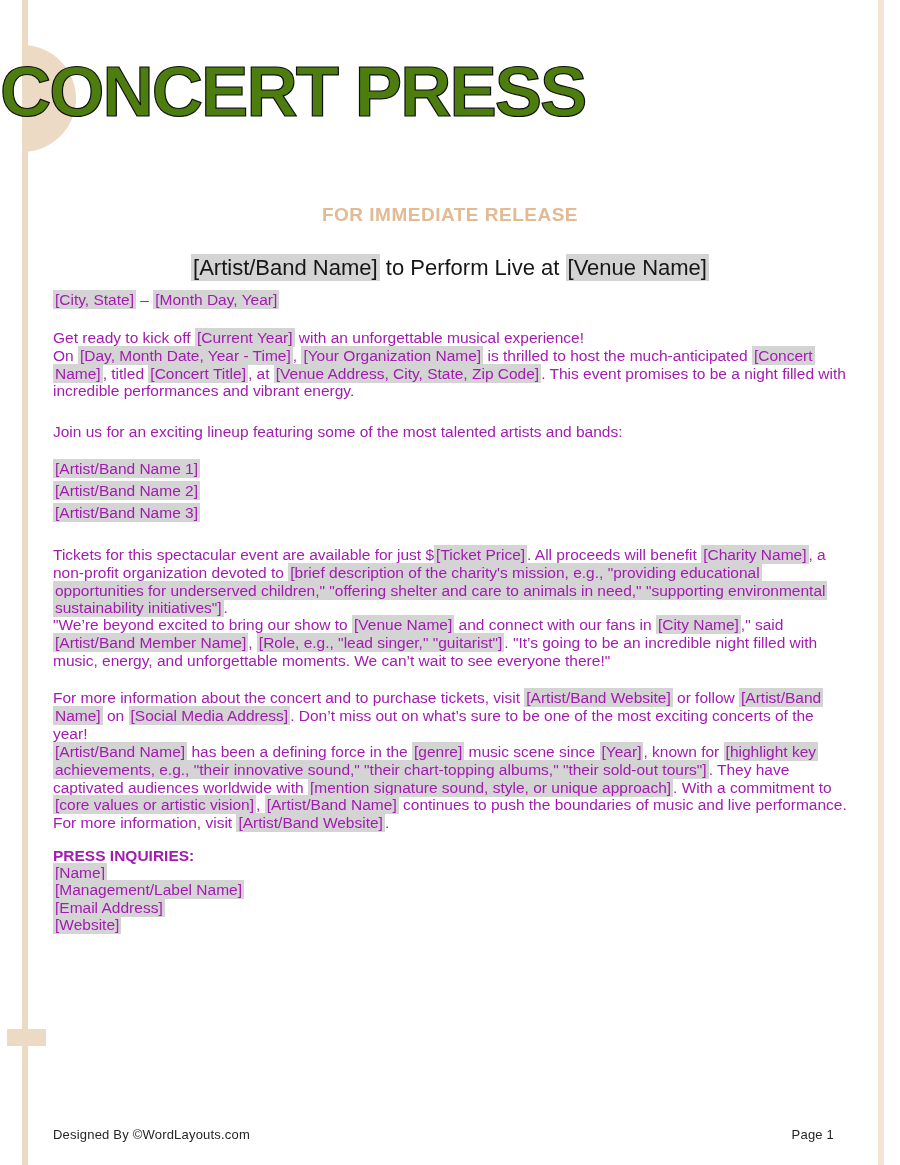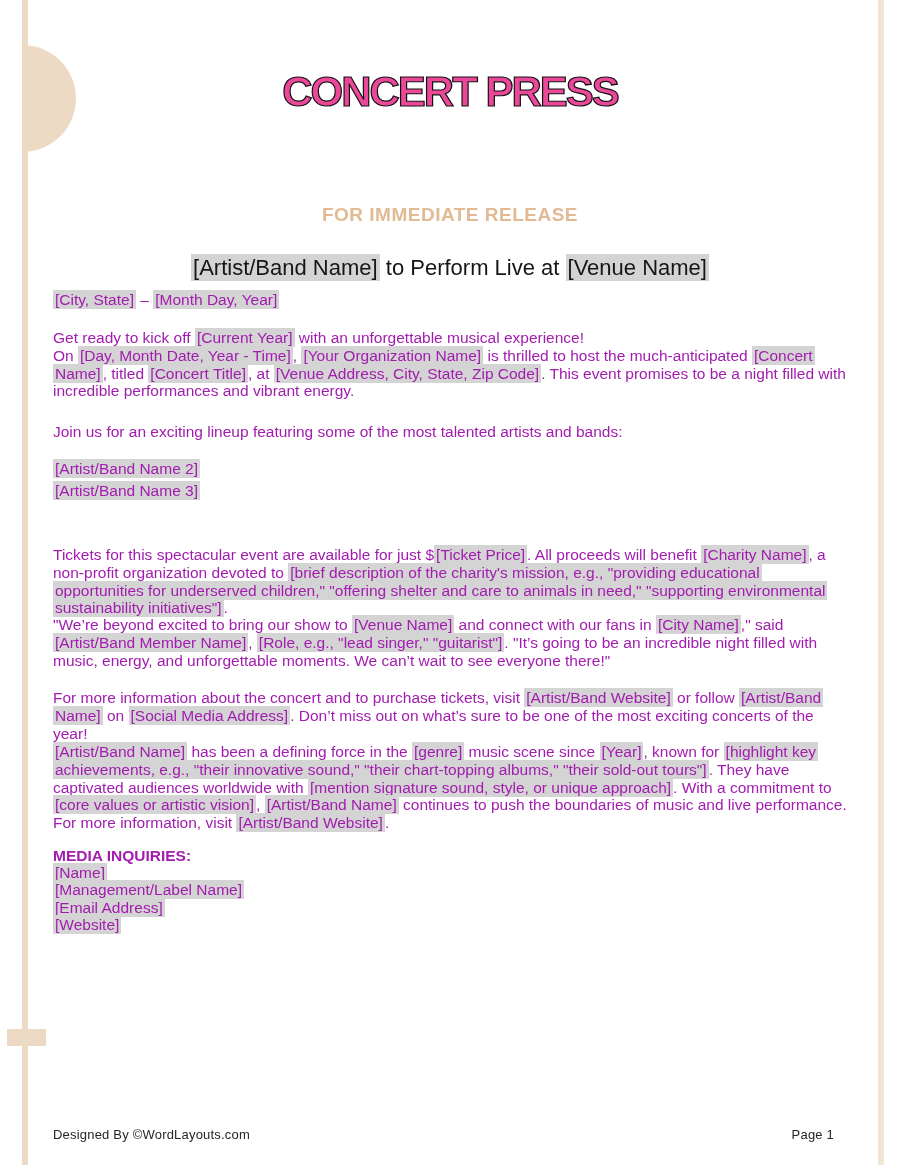--- a/index.html
+++ b/index.html
@@ -12,22 +12,22 @@
   .deco-bar-left{position:absolute;left:22px;top:0;width:6px;height:1165px;background:var(--accent,#eddac5);}
   .deco-semicircle{
     position:absolute;left:22px;top:45px;width:54px;height:107px;background:var(--accent,#eddac5);
     border-top-right-radius:54px 53.5px;border-bottom-right-radius:54px 53.5px;
   }
   .deco-cross{position:absolute;left:7px;top:1029px;width:39px;height:17px;background:var(--accent,#eddac5);}
   .deco-bar-right{position:absolute;left:878px;top:0;width:6px;height:1165px;background:var(--accent-light,#f3e5d5);}
 
   
   .title{
-    position:absolute;left:0;right:0;top:62px;text-align:center;
-    font-size:42px;line-height:60px;font-weight:900;letter-spacing:-2px;color:#ec4899;
+    position:absolute;left:0;right:0;top:62px;text-align:left;
+    font-size:71px;line-height:60px;font-weight:900;letter-spacing:-2px;color:#4d7c0f;
     -webkit-text-stroke:1.2px #0f0f0f;
   }
   .release{
     position:absolute;left:0;right:0;top:204px;text-align:center;
     font-size:19px;font-weight:bold;letter-spacing:.5px;color:var(--release,#e2ba94);
   }
   .headline{
     position:absolute;left:53px;width:794px;top:256px;text-align:center;
     font-size:22px;line-height:23px;color:#161616;
   }
@@ -70,31 +70,32 @@
   <div class="title">CONCERT PRESS</div>
   <div class="release">FOR IMMEDIATE RELEASE</div>
   <div class="headline"><span class="hl">[Artist/Band Name]</span><span> to Perform Live at </span><span class="hl">[Venue Name]</span></div>
 
   <div class="block dateline"><span class="hl">[City, State]</span><span> – </span><span class="hl">[Month Day, Year]</span></div>
 
   <div class="block p1"><span>Get ready to kick off </span><span class="hl">[Current Year]</span><span> with an unforgettable musical experience!</span><br><span>On </span><span class="hl">[Day, Month Date, Year - Time]</span><span>, </span><span class="hl">[Your Organization Name]</span><span> is thrilled to host the much-anticipated </span><span class="hl">[Concert Name]</span><span>, titled </span><span class="hl">[Concert Title]</span><span>, at </span><span class="hl">[Venue Address, City, State, Zip Code]</span><span>. This event promises to be a night filled with incredible performances and vibrant energy.</span></div>
   <div class="block p2"><span>Join us for an exciting lineup featuring some of the most talented artists and bands:</span></div>
 
   <div class="block lineup">
+    <div><span class="hl">[Artist/Band Name 1]</span></div>
     <div><span class="hl">[Artist/Band Name 2]</span></div>
     <div><span class="hl">[Artist/Band Name 3]</span></div>
   </div>
 
   <div class="block p3"><span>Tickets for this spectacular event are available for just $</span><span class="hl">[Ticket Price]</span><span>. All proceeds will benefit </span><span class="hl">[Charity Name]</span><span>, a non-profit organization devoted to </span><span class="hl">[brief description of the charity's mission, e.g., "providing educational opportunities for underserved children," "offering shelter and care to animals in need," "supporting environmental sustainability initiatives"]</span><span>.</span></div>
   <div class="block p4"><span>"We’re beyond excited to bring our show to </span><span class="hl">[Venue Name]</span><span> and connect with our fans in </span><span class="hl">[City Name]</span><span>," said </span><span class="hl">[Artist/Band Member Name]</span><span>, </span><span class="hl">[Role, e.g., "lead singer," "guitarist"]</span><span>. "It’s going to be an incredible night filled with music, energy, and unforgettable moments. We can’t wait to see everyone there!"</span></div>
   <div class="block p5"><span>For more information about the concert and to purchase tickets, visit </span><span class="hl">[Artist/Band Website]</span><span> or follow </span><span class="hl">[Artist/Band Name]</span><span> on </span><span class="hl">[Social Media Address]</span><span>. Don’t miss out on what’s sure to be one of the most exciting concerts of the year!</span></div>
   <div class="block p6"><span class="hl">[Artist/Band Name]</span><span> has been a defining force in the </span><span class="hl">[genre]</span><span> music scene since </span><span class="hl">[Year]</span><span>, known for </span><span class="hl">[highlight key achievements, e.g., "their innovative sound," "their chart-topping albums," "their sold-out tours"]</span><span>. They have captivated audiences worldwide with </span><span class="hl">[mention signature sound, style, or unique approach]</span><span>. With a commitment to </span><span class="hl">[core values or artistic vision]</span><span>, </span><span class="hl">[Artist/Band Name]</span><span> continues to push the boundaries of music and live performance. For more information, visit </span><span class="hl">[Artist/Band Website]</span><span>.</span></div>
 
   <div class="block media">
-    <div class="media-heading">MEDIA INQUIRIES:</div>
+    <div class="media-heading">PRESS INQUIRIES:</div>
     <div><span class="hl">[Name]</span></div>
     <div><span class="hl">[Management/Label Name]</span></div>
     <div><span class="hl">[Email Address]</span></div>
     <div><span class="hl">[Website]</span></div>
   </div>
 
   <div class="footer">
     <span>Designed By ©WordLayouts.com</span>
     <span>Page 1</span>
   </div>

